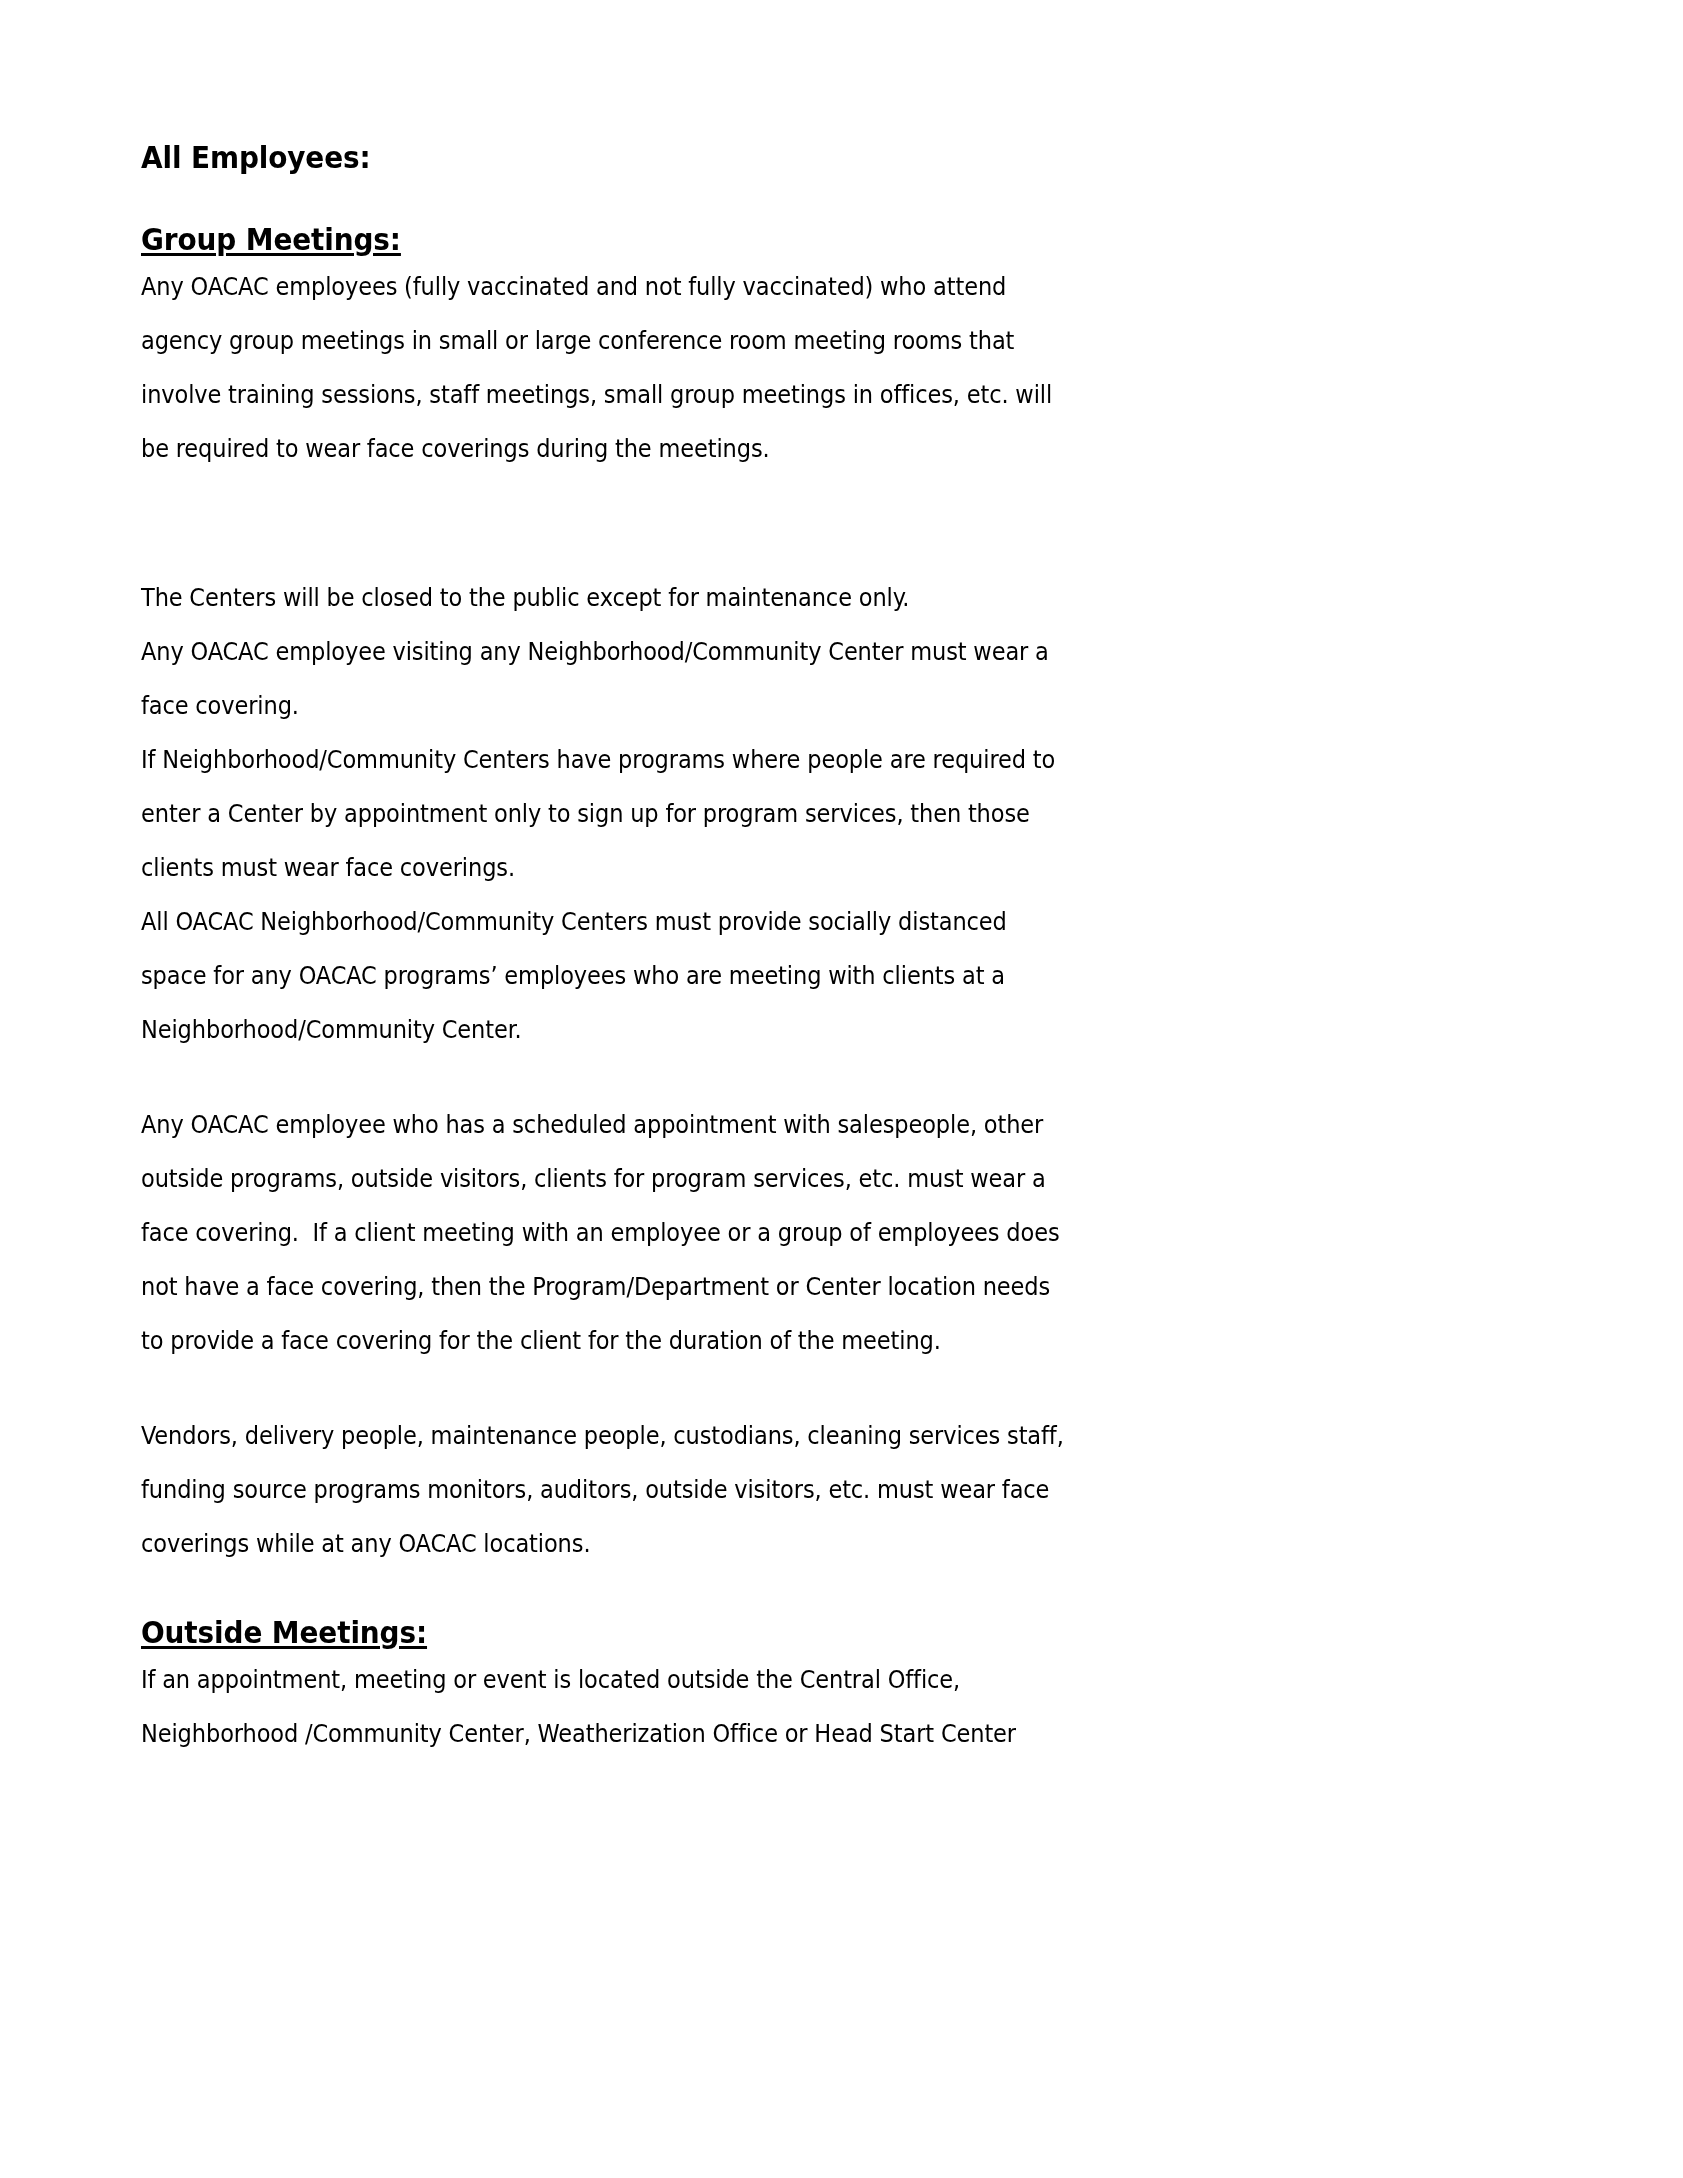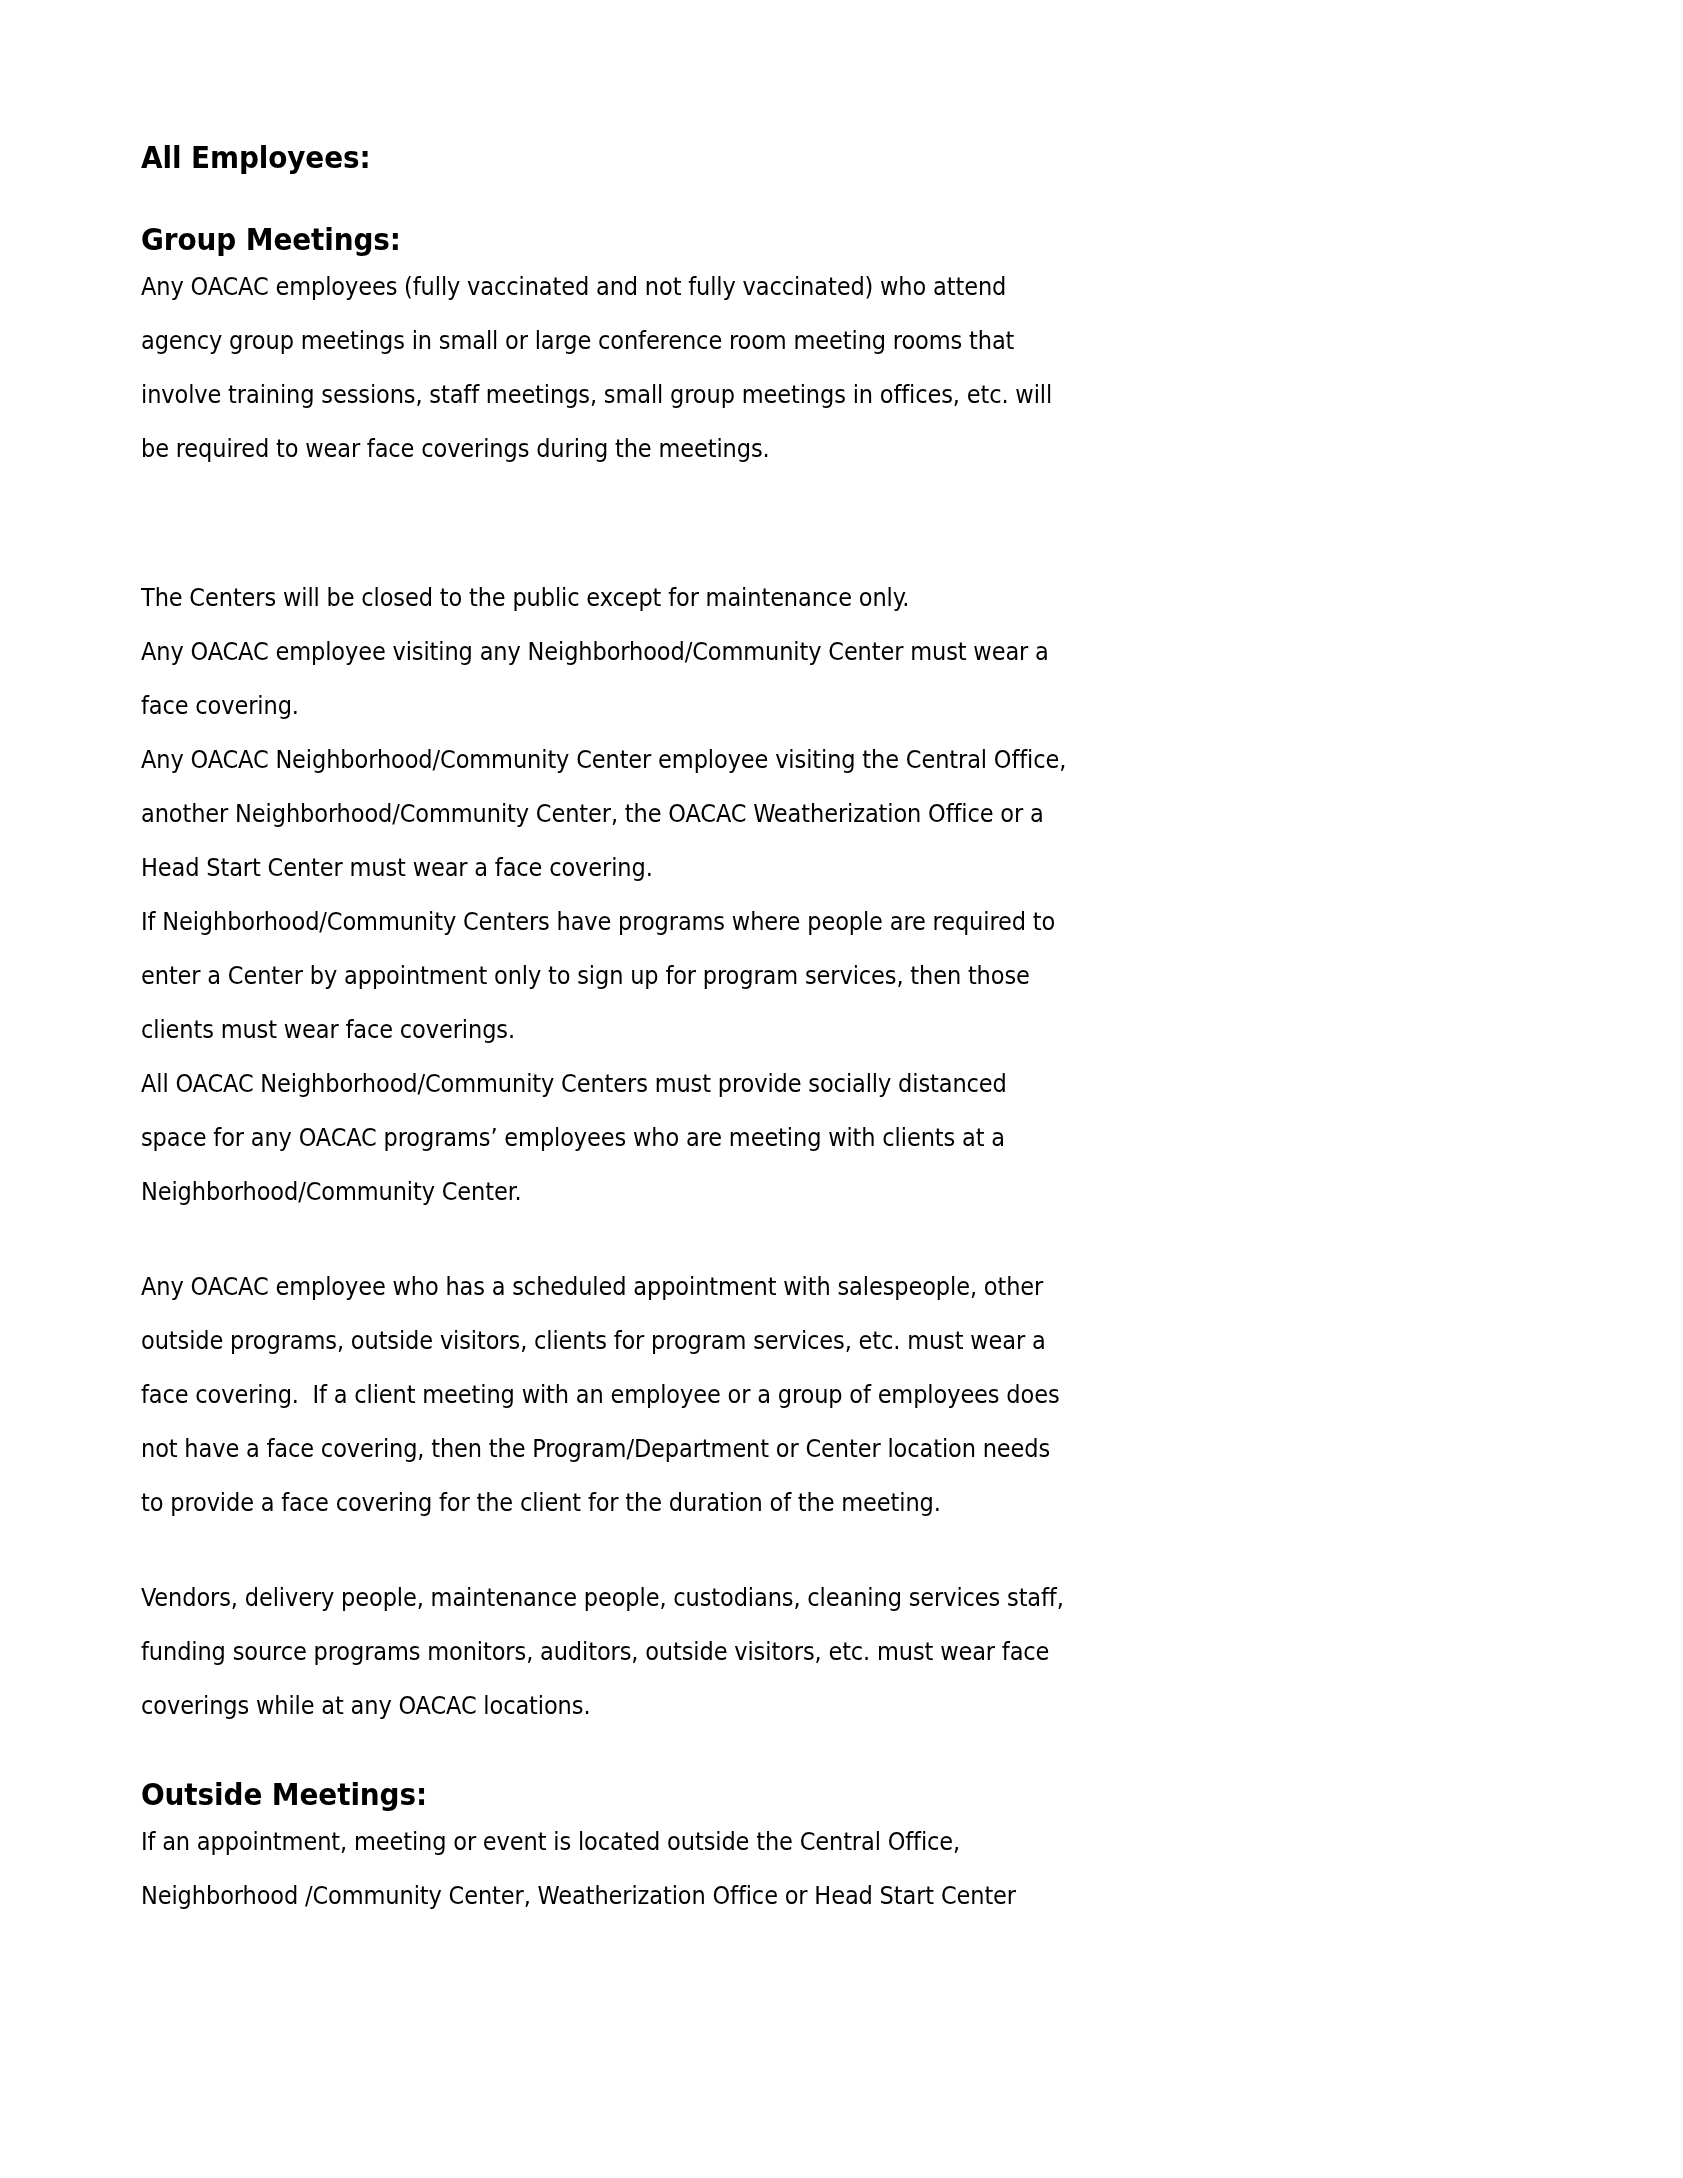--- a/index.html
+++ b/index.html
@@ -34,20 +34,21 @@
   .heading {
     font-size: 31px;
     font-weight: bold;
     line-height: 41px;
     letter-spacing: -0.1px;
     margin: 0;
     padding: 0;
     white-space: nowrap;
   }
   .heading span.u {
+    text-decoration: underline;
     text-underline-offset: 3px;
     text-decoration-thickness: 2.5px;
   }
   .heading.plain span.u {
     text-decoration: none;
   }
 
   .para {
     font-size: 25px;
     font-weight: normal;
@@ -75,21 +76,20 @@
 
     <div class="gap-line"></div>
 
     <div class="heading"><span class="u">Group Meetings:</span></div>
     <p class="para">Any OACAC employees (fully vaccinated and not fully vaccinated) who attend agency group meetings in small or large conference room meeting rooms that involve training sessions, staff meetings, small group meetings in offices, etc. will be required to wear face coverings during the meetings.</p>
 
     <div class="gap-xbig"></div>
 
     <p class="para">The Centers will be closed to the public except for maintenance only.</p>
     <p class="para">Any OACAC employee visiting any Neighborhood/Community Center must wear a face covering.</p>
-    <p class="para">Any OACAC Neighborhood/Community Center employee visiting the Central Office, another Neighborhood/Community Center, the OACAC Weatherization Office or a Head Start Center must wear a face covering.</p>
     <p class="para">If Neighborhood/Community Centers have programs where people are required to enter a Center by appointment only to sign up for program services, then those clients must wear face coverings.</p>
     <p class="para">All OACAC Neighborhood/Community Centers must provide socially distanced space for any OACAC programs’ employees who are meeting with clients at a Neighborhood/Community Center.</p>
 
     <div class="gap-small"></div>
 
     <p class="para">Any OACAC employee who has a scheduled appointment with salespeople, other outside programs, outside visitors, clients for program services, etc. must wear a face covering.  If a client meeting with an employee or a group of employees does not have a face covering, then the Program/Department or Center location needs to provide a face covering for the client for the duration of the meeting.</p>
 
     <div class="gap-line"></div>
 
     <p class="para">Vendors, delivery people, maintenance people, custodians, cleaning services staff, funding source programs monitors, auditors, outside visitors, etc. must wear face coverings while at any OACAC locations.</p>

